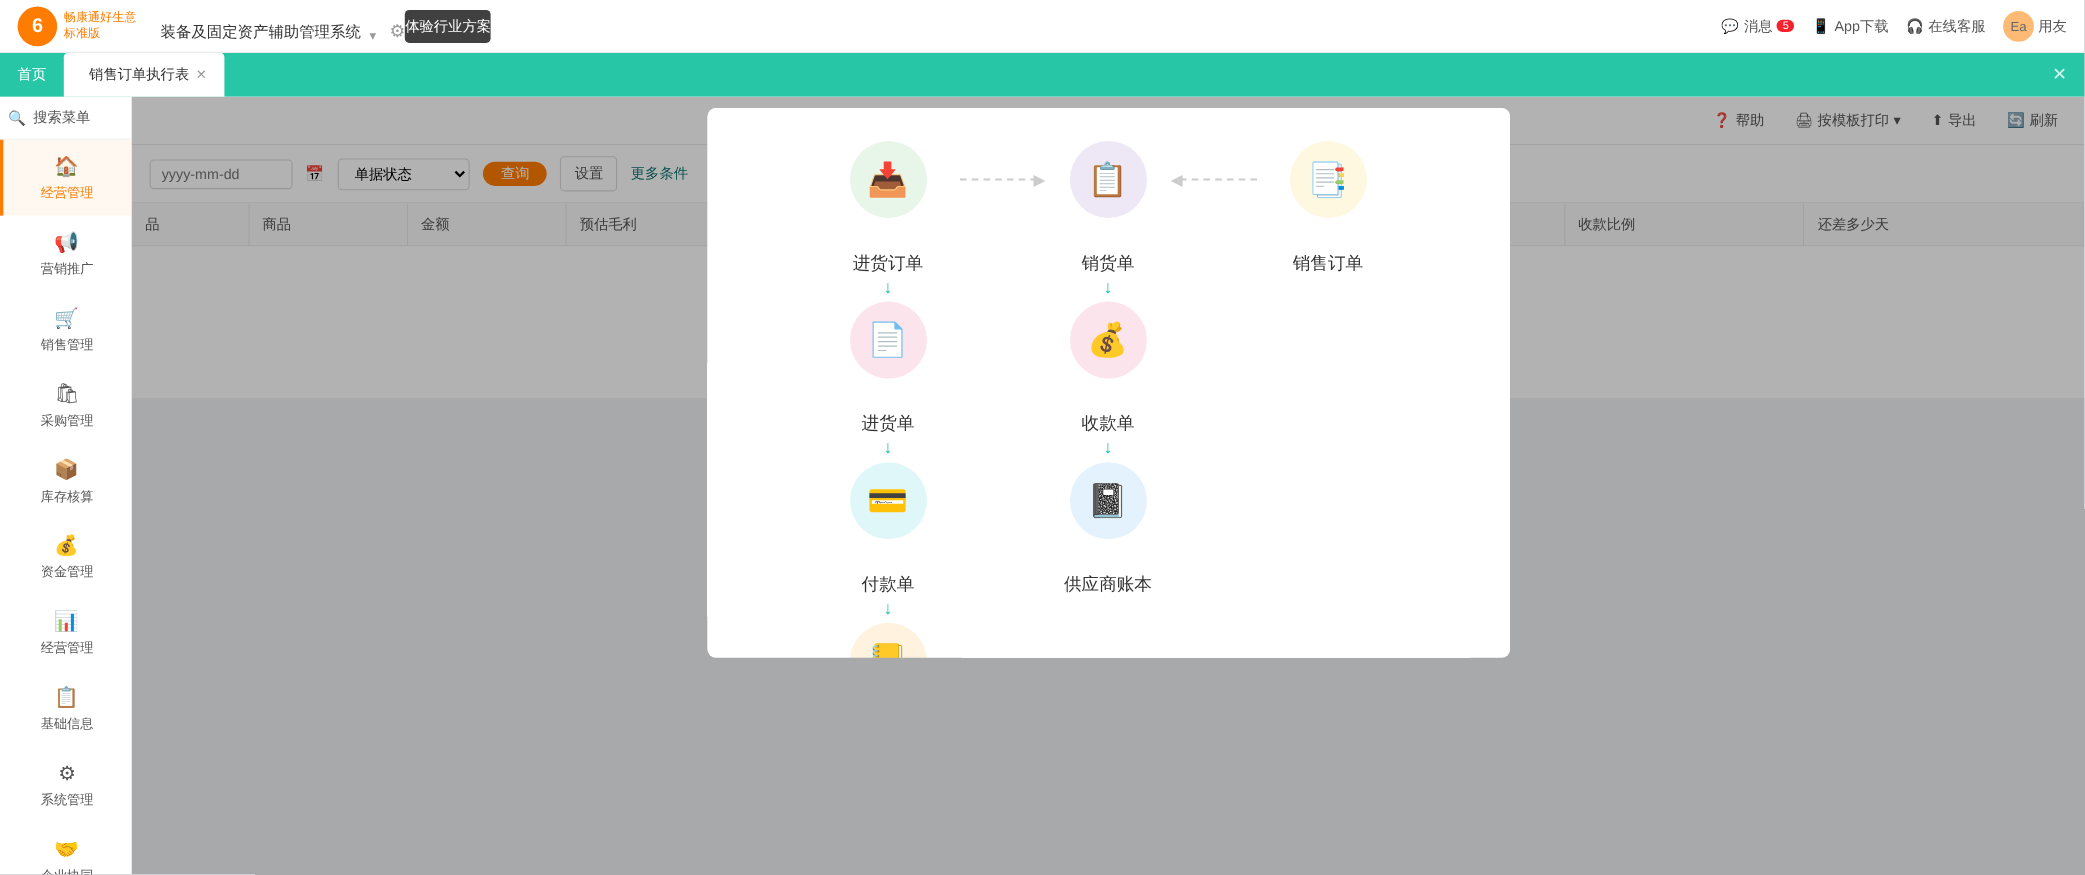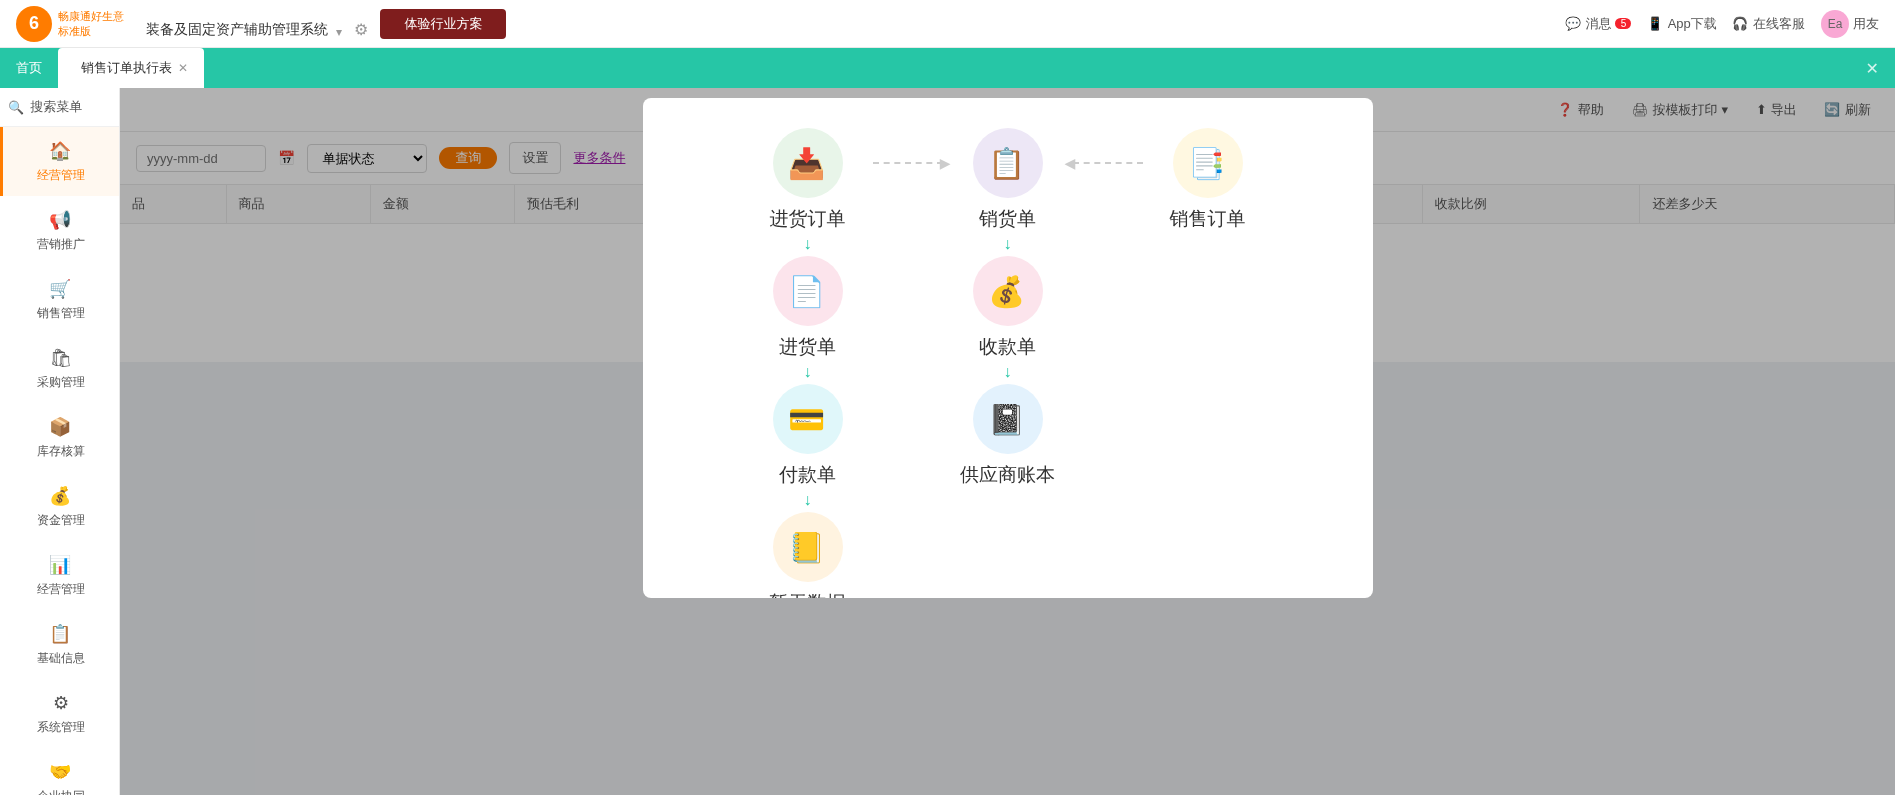--- a/index.html
+++ b/index.html
@@ -41,28 +41,27 @@
       display: flex;
       align-items: flex-end;
       flex: 1;
       margin-left: 10px;
     }
     .system-title { font-size: 14px; color: #333; margin-right: 8px; }
     .dropdown-arrow { color: #999; font-size: 12px; cursor: pointer; }
     .settings-icon { color: #999; font-size: 16px; margin-left: 12px; cursor: pointer; }
 
     .try-btn {
-      background: #7f1d1d;
+      background: #404040;
       color: white;
       border: none;
-      padding: 6px 24px;
+      padding: 6px 0;
       border-radius: 4px;
       cursor: pointer;
       font-size: 13px;
-      margin-left: 12px;
     }
 
     .header-right {
       display: flex;
       align-items: center;
       gap: 16px;
       margin-left: auto;
     }
     .header-right-item {
       display: flex;
@@ -77,21 +76,21 @@
       color: white;
       font-size: 10px;
       border-radius: 10px;
       padding: 0 4px;
       min-width: 16px;
       text-align: center;
     }
     .user-avatar {
       width: 28px;
       height: 28px;
-      background: #f9a8d4;
+      background: #fdba74;
       border-radius: 50%;
       display: flex;
       align-items: center;
       justify-content: center;
       font-size: 12px;
       color: #666;
     }
 
     
     .tab-bar {
@@ -251,24 +250,23 @@
     .settings-small-btn {
       background: white;
       border: 1px solid #d9d9d9;
       padding: 6px 12px;
       border-radius: 4px;
       cursor: pointer;
       font-size: 13px;
       color: #555;
     }
     .more-filter {
-      color: #a21caf;
-      cursor: pointer;
-      font-size: 13px;
-      text-decoration: underline;
+      color: #0f766e;
+      cursor: pointer;
+      font-size: 13px;
     }
 
     
     .table-area {
       background: white;
       margin: 0;
       overflow: auto;
     }
     .data-table {
       width: 100%;
@@ -327,23 +325,24 @@
       width: 70px;
       height: 70px;
       border-radius: 50%;
       display: flex;
       align-items: center;
       justify-content: center;
       font-size: 28px;
       cursor: pointer;
     }
     .flow-label {
-      font-size: 19px;
+      font-size: 16px;
       color: #333;
       text-align: center;
+      margin-top: 23px;
     }
     .arrow-down {
       color: #26c6a6;
       font-size: 16px;
       text-align: center;
       line-height: 1;
       margin: 4px 0;
     }
   </style>
 </head>

